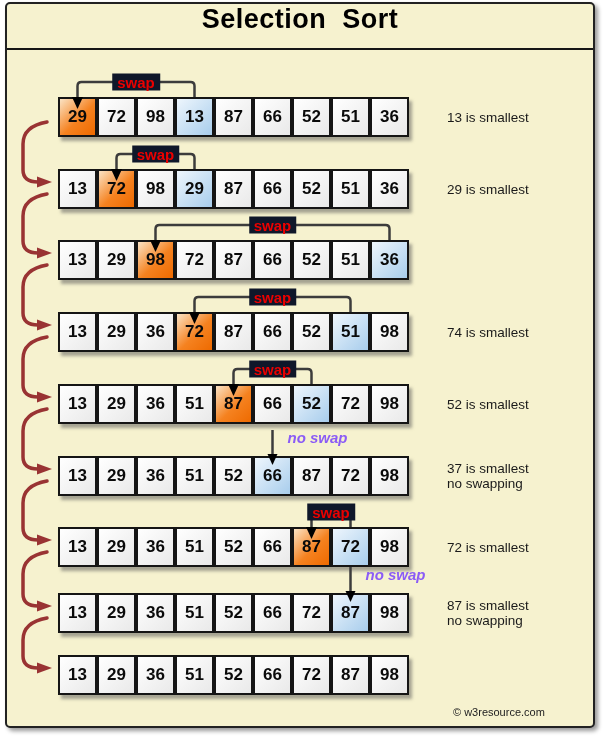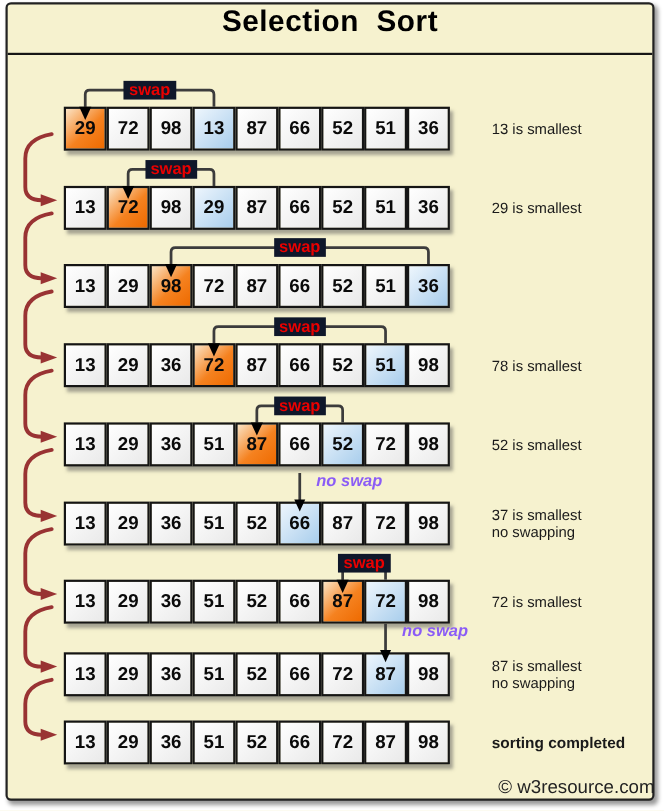--- a/index.html
+++ b/index.html
@@ -43,21 +43,21 @@
   .ann { position: absolute; pointer-events: none; }
   .swap-label {
     position: absolute; transform: translate(-50%, -50%); z-index: 3;
     background: #0f172a; color: #ea0000; font-weight: bold; font-size: 15px;
     padding: 0 5px; white-space: nowrap; text-align: right;
   }
   .noswap-label {
     position: absolute; transform: translateY(-50%); z-index: 3;
     color: #8b5cf6; font-weight: bold; font-size: 15px; white-space: nowrap; font-style: italic;
   }
-  .watermark { position: absolute; left: 453px; top: 706px; font-size: 17px; color: #222; }
+  .watermark { position: absolute; left: 453px; top: 706px; font-size: 11px; color: #222; }
 </style>
 </head>
 <body>
 
 <div class="page">
   <div class="title-bar">
     <h1>Selection  Sort</h1>
   </div>
 </div>
 
@@ -143,21 +143,21 @@
       <div class="cell">29</div>
       <div class="cell">36</div>
       <div class="cell orange">72</div>
       <div class="cell">87</div>
       <div class="cell">66</div>
       <div class="cell">52</div>
       <div class="cell blue">51</div>
       <div class="cell">98</div>
     </div>
     <div class="step-label" style="top: 312px;">
-      <span>78 is smallest</span>
+      <span>74 is smallest</span>
     </div>
     <svg width="604" height="48" class="ann" style="left: 0px; top: 278px;">
       <path d="M 194.5 35 L 194.5 23 Q 194.5 19 198.5 19 L 346.5 19 Q 350.5 19 350.5 23 L 350.5 34" fill="none" stroke="#3c3c3c" stroke-width="2.5"></path>
       <polygon points="189,34 200,34 194.5,46" fill="#000"></polygon>
     </svg>
     <span class="swap-label" style="left: 272.5px; top: 297px;">swap</span>
     <div class="cells" style="top: 384px; left: 58px;">
       <div class="cell">13</div>
       <div class="cell">29</div>
       <div class="cell">36</div>
@@ -239,16 +239,13 @@
       <div class="cell">13</div>
       <div class="cell">29</div>
       <div class="cell">36</div>
       <div class="cell">51</div>
       <div class="cell">52</div>
       <div class="cell">66</div>
       <div class="cell">72</div>
       <div class="cell">87</div>
       <div class="cell">98</div>
     </div>
-    <div class="step-label bold" style="top: 655px;">
-      <span>sorting completed</span>
-    </div>
   </div>
 
 </body></html>

